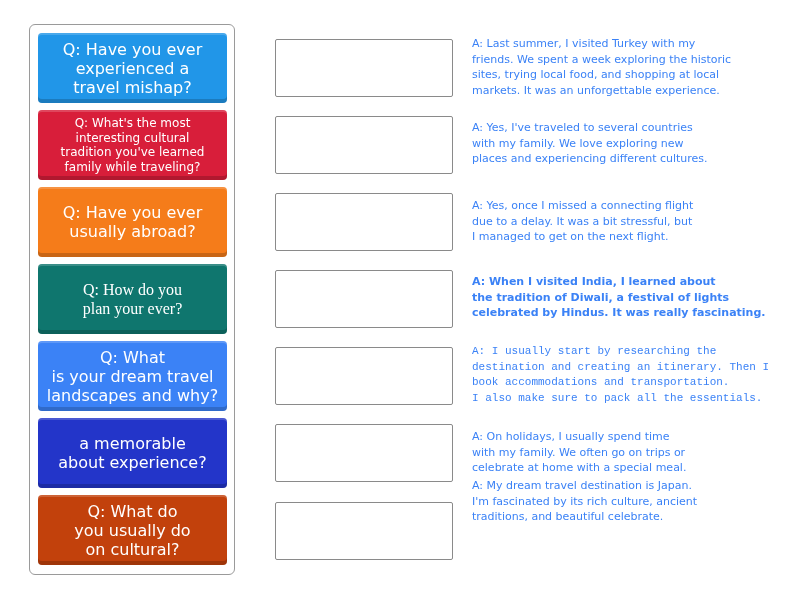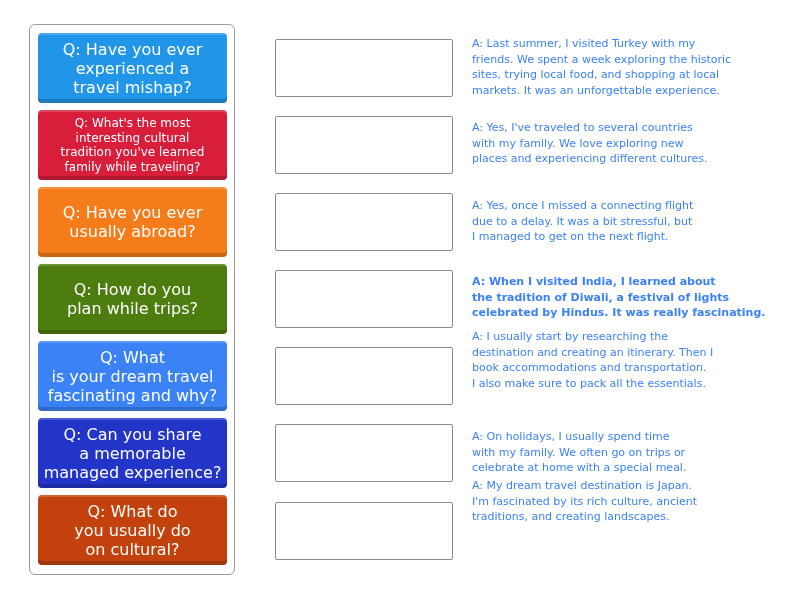--- a/index.html
+++ b/index.html
@@ -30,38 +30,37 @@
         <span>tradition you've learned</span>
         <span>family while traveling?</span>
       </div>
     </div>
     <div class="tile" style="top: 187px; background: rgb(245, 124, 26);">
       <div>
         <span>Q: Have you ever</span>
         <span>usually abroad?</span>
       </div>
     </div>
-    <div class="tile" style="top: 264px; background: #4d7c0f;">
+    <div class="tile" style="top: 264px; background: #0f766e; font-family: Liberation Serif, serif;">
       <div>
         <span>Q: How do you</span>
-        <span>plan while trips?</span>
+        <span>plan your ever?</span>
       </div>
     </div>
     <div class="tile" style="top: 341px; background: #3b82f6;">
       <div>
         <span>Q: What</span>
         <span>is your dream travel</span>
-        <span>fascinating and why?</span>
+        <span>landscapes and why?</span>
       </div>
     </div>
     <div class="tile" style="top: 418px; background: rgb(35, 53, 201);">
       <div>
-        <span>Q: Can you share</span>
         <span>a memorable</span>
-        <span>managed experience?</span>
+        <span>about experience?</span>
       </div>
     </div>
     <div class="tile" style="top: 495px; background: #c2410c;">
       <div>
         <span>Q: What do</span>
         <span>you usually do</span>
         <span>on cultural?</span>
       </div>
     </div>
   </div>
@@ -89,29 +88,29 @@
     <div class="ans" style="top: 198px;">
       <div>A: Yes, once I missed a connecting flight</div>
       <div>due to a delay. It was a bit stressful, but</div>
       <div>I managed to get on the next flight.</div>
     </div>
     <div class="ans" style="top: 274px; font-weight: bold;">
       <div>A: When I visited India, I learned about</div>
       <div>the tradition of Diwali, a festival of lights</div>
       <div>celebrated by Hindus. It was really fascinating.</div>
     </div>
-    <div class="ans" style="top: 329px;">
+    <div class="ans" style="top: 344px; font-family: Liberation Mono, monospace;">
       <div>A: I usually start by researching the</div>
       <div>destination and creating an itinerary. Then I</div>
       <div>book accommodations and transportation.</div>
       <div>I also make sure to pack all the essentials.</div>
     </div>
     <div class="ans" style="top: 429px;">
       <div>A: On holidays, I usually spend time</div>
       <div>with my family. We often go on trips or</div>
       <div>celebrate at home with a special meal.</div>
     </div>
     <div class="ans" style="top: 478px;">
       <div>A: My dream travel destination is Japan.</div>
       <div>I'm fascinated by its rich culture, ancient</div>
-      <div>traditions, and creating landscapes.</div>
+      <div>traditions, and beautiful celebrate.</div>
     </div>
   </div>
 
 </body></html>

